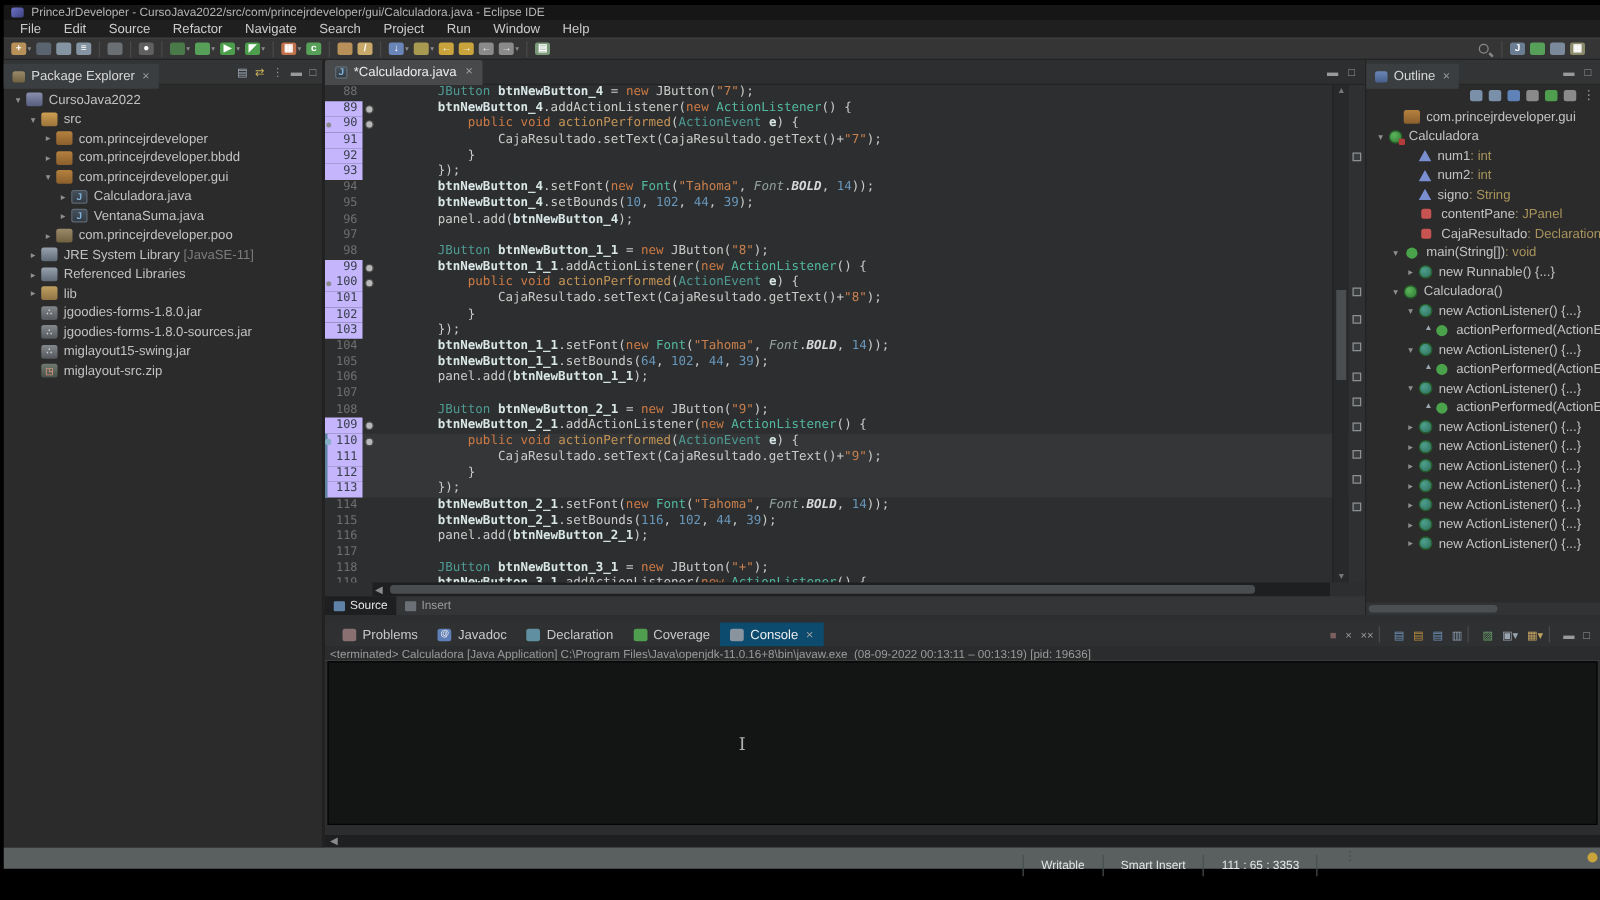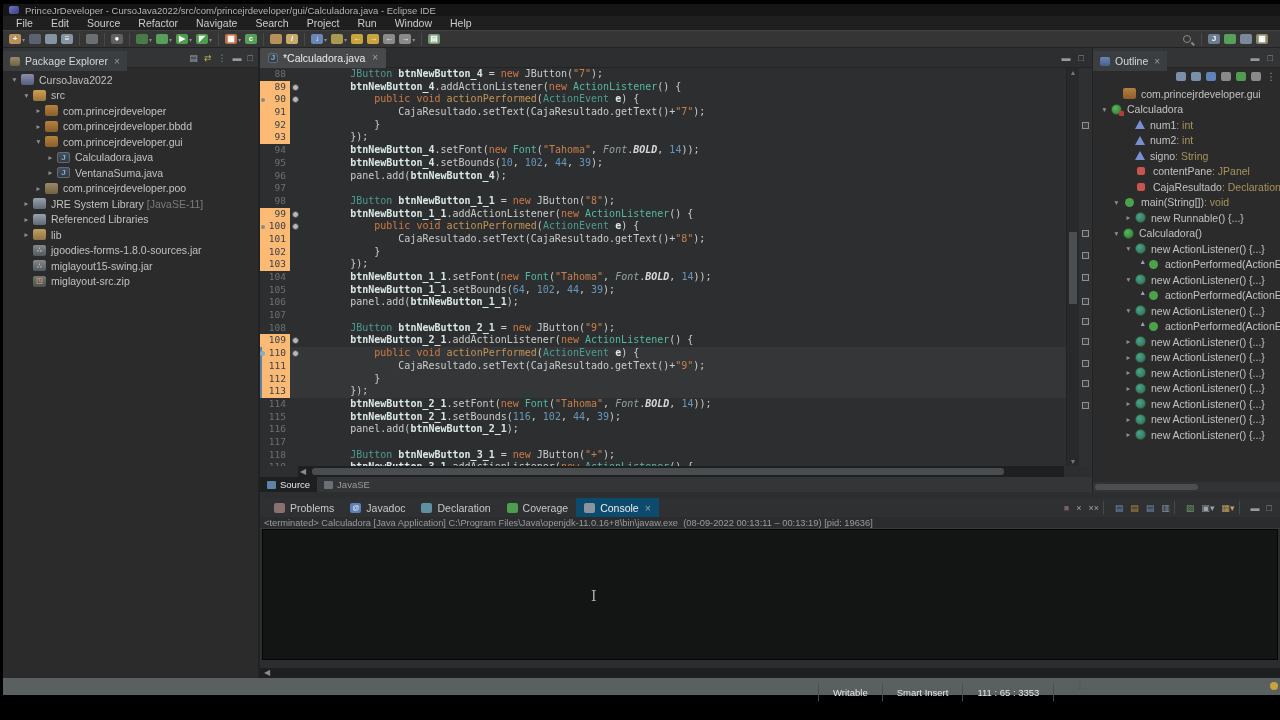--- a/index.html
+++ b/index.html
@@ -64,21 +64,21 @@
   .otype{color:#a8935c;}
   
   .ed-block{position:absolute;left:0;top:0;width:834px;height:444px;background:#2d2e2f;}
   .ed-tabbar{height:20px;background:#2c2e30;border-bottom:1px solid #242424;display:flex;align-items:center;}
   .ed-tab{height:20px;display:flex;align-items:center;background:#47494b;padding:0 8px;font-size:10.5px;color:#ececec;border-radius:2px 2px 0 0;}
   .ed-tab .x{margin-left:7px;color:#a0a0a0;font-size:10px;}
   .ed-body{position:absolute;left:0;top:20px;right:0;height:398px;overflow:hidden;
            font-family:"DejaVu Sans Mono",monospace;font-size:10px;}
   .cline{height:12.7px;line-height:12.7px;display:flex;position:relative;white-space:pre;}
   .lnum{width:30px;flex:none;text-align:right;padding-right:4px;color:#6f6f6f;font-size:9.5px;}
-  .lnum.sel{background:#fdba74;color:#394049;}
+  .lnum.sel{background:#c4b5fd;color:#394049;}
   .lfold{width:12px;flex:none;position:relative;}
   .lfold.dot::after{content:"";position:absolute;right:3px;top:3px;width:5px;height:5px;border-radius:50%;
                     background:#b8b8b8;border:1px solid #4a4a4a;}
   .cline.mg::before{content:"";position:absolute;left:1px;top:5px;width:4px;height:4px;border-radius:50%;background:#8a8a8a;z-index:2;}
   .cline.mb::before{content:"";position:absolute;left:0;top:4px;width:5px;height:5px;border-radius:50%;background:#86aec6;z-index:2;}
   .cline.hl{background:rgba(140,155,170,0.08);}
   .cline.edge::after{content:"";position:absolute;left:0;top:0;bottom:0;width:2px;background:#5d83a0;}
   .ltext{flex:1;overflow:hidden;}
   .tk-p{color:#c9cdc9}.tk-k{color:#cc7a45}.tk-t{color:#4e9a93}.tk-tb{color:#53b9a0}
   .tk-v{color:#d9e8e6;font-weight:bold}.tk-s{color:#c9804e}.tk-n{color:#6897bb}
@@ -316,20 +316,25 @@
         </div>
         <div class="trow" style="padding-left: 17px;">
           <span class="tar">▸</span>
           <span class="ti i-jre"></span>
           <span>Referenced Libraries</span>
         </div>
         <div class="trow" style="padding-left: 17px;">
           <span class="tar">▸</span>
           <span class="ti i-folder"></span>
           <span>lib</span>
+        </div>
+        <div class="trow" style="padding-left: 17px;">
+          <span class="tar"></span>
+          <span class="ti i-jar"></span>
+          <span>jgoodies-forms-1.8.0.jar</span>
         </div>
         <div class="trow" style="padding-left: 17px;">
           <span class="tar"></span>
           <span class="ti i-jar"></span>
           <span>jgoodies-forms-1.8.0-sources.jar</span>
         </div>
         <div class="trow" style="padding-left: 17px;">
           <span class="tar"></span>
           <span class="ti i-jar"></span>
           <span>miglayout15-swing.jar</span>
@@ -411,21 +416,21 @@
         <span class="la">◀</span>
         <span class="thumb"></span>
       </div>
       <div class="sd-tabs" id="sd-tabs">
           <div class="sdt active">
             <span class="ic"></span>
             <span>Source</span>
           </div>
           <div class="sdt">
             <span class="ic"></span>
-            <span>JavaSE</span>
+            <span>Insert</span>
           </div>
         </div>
     </div>
 
     <div class="ol-panel">
       <div class="vhdr">
         <div class="vtab">
           <span class="ti" style="width:10px;height:9px;margin-right:5px;background:linear-gradient(#6a86b8,#48608a);"></span>
           <span>Outline</span>
           <span class="x">×</span>

